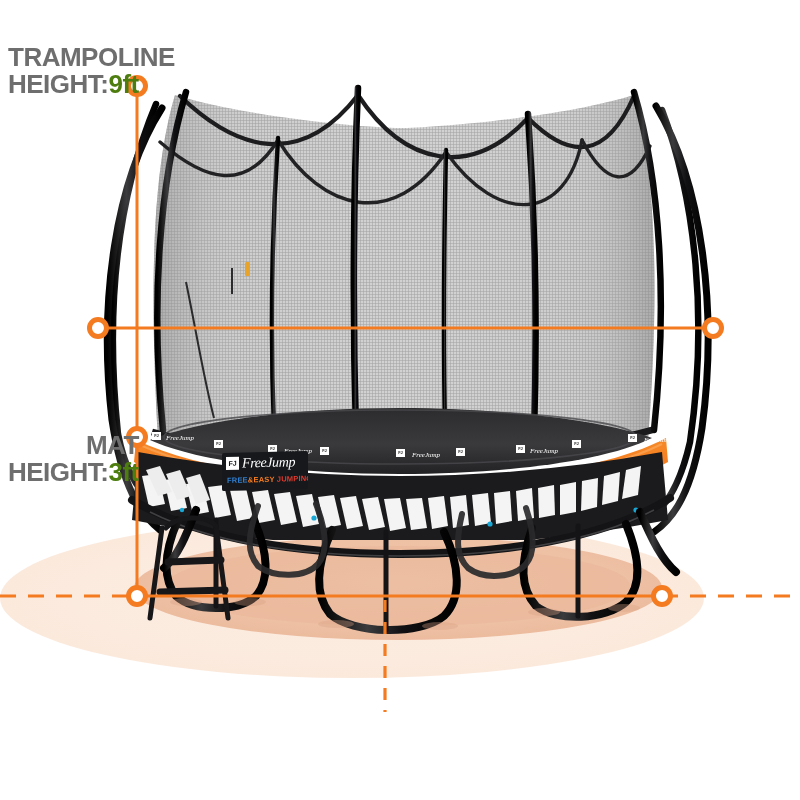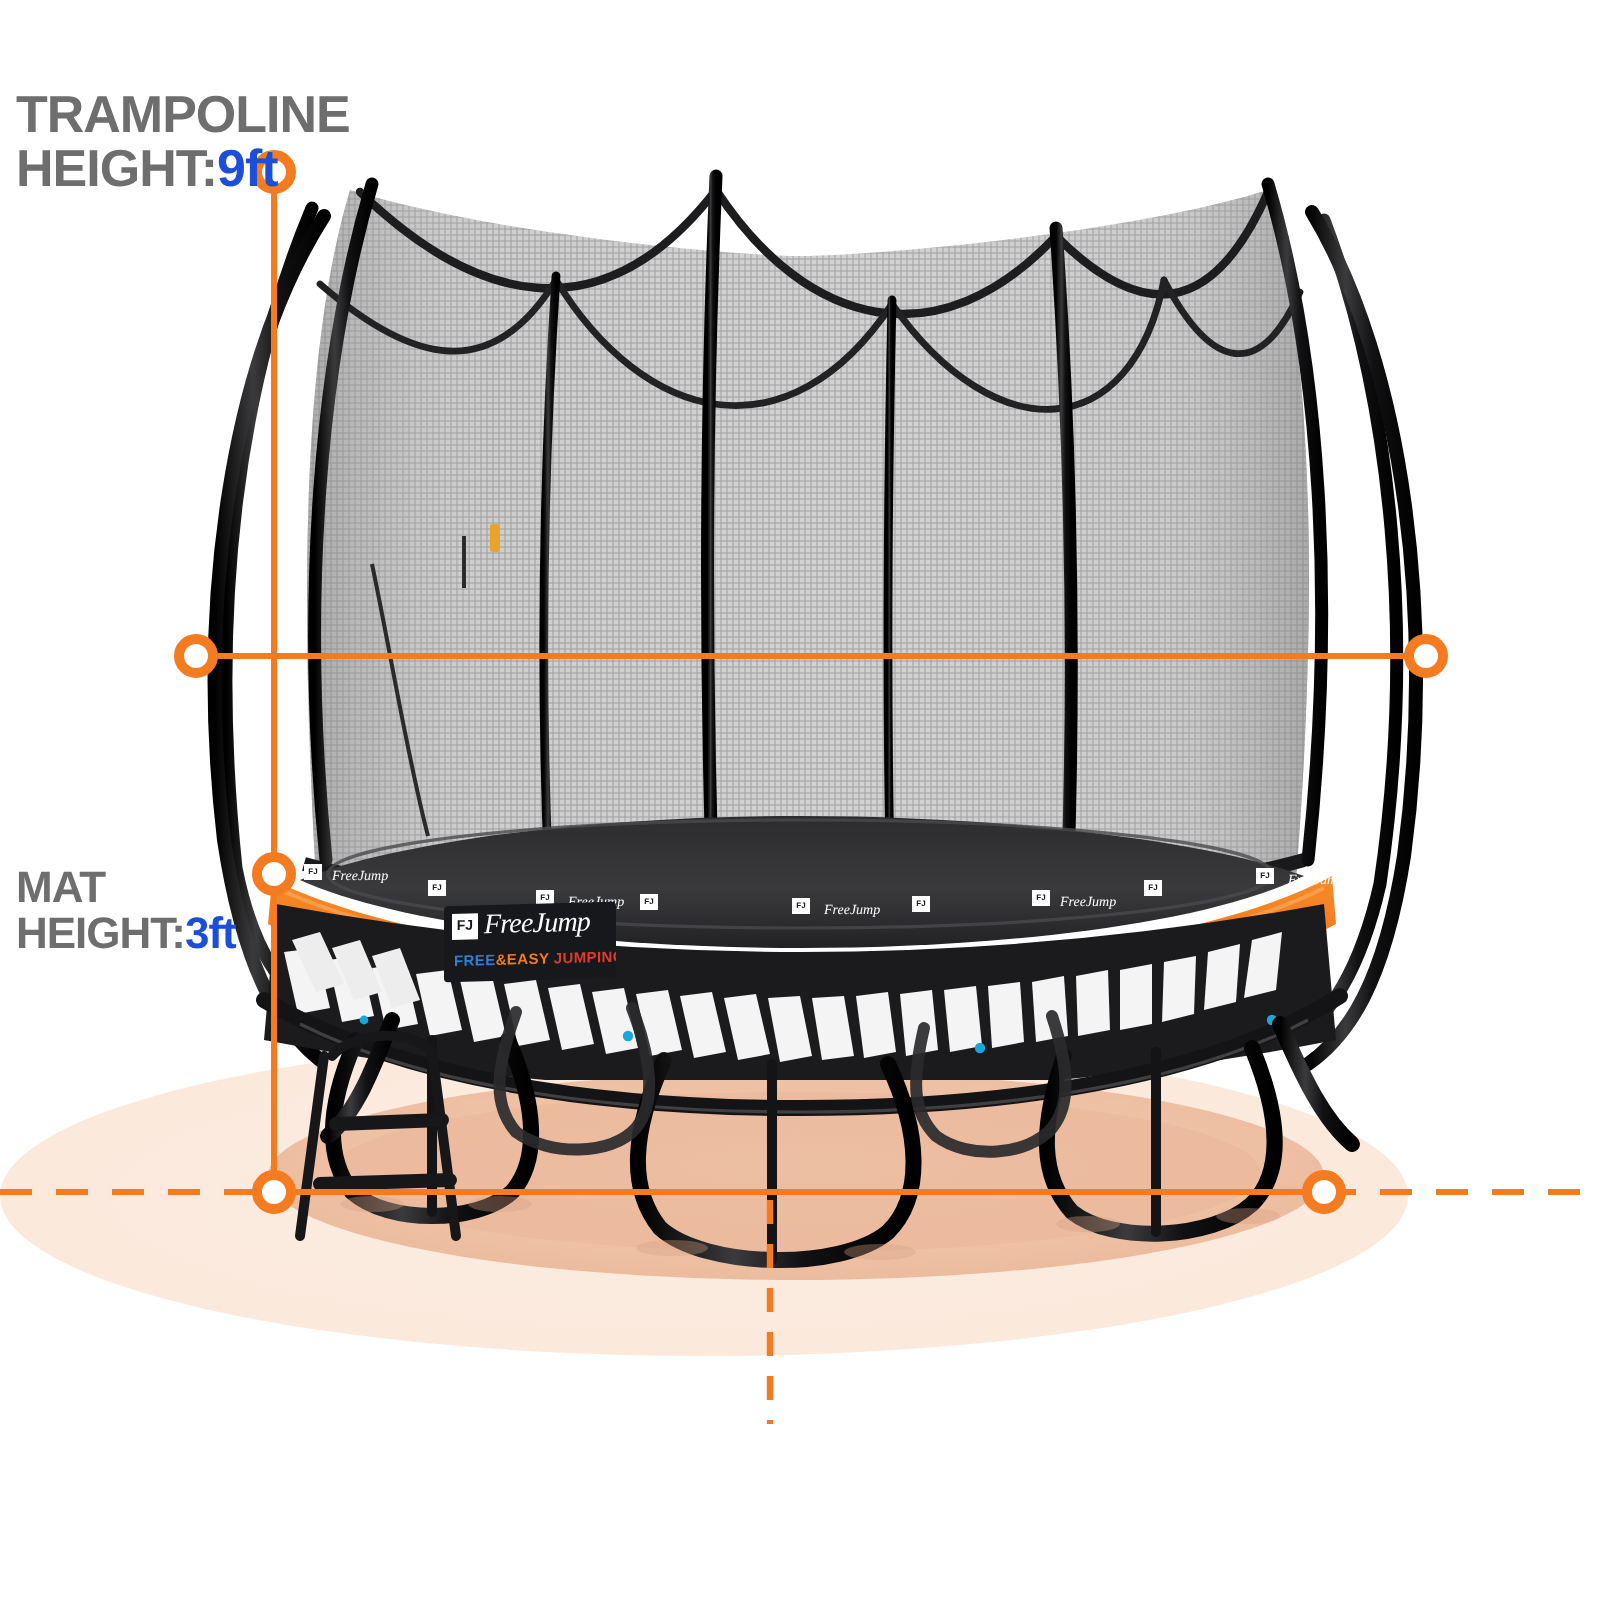--- a/index.html
+++ b/index.html
@@ -28,32 +28,33 @@
     position: absolute;
     font-family: "Liberation Sans", sans-serif;
     font-weight: bold;
     letter-spacing: -0.5px;
     line-height: 1.05;
     color: #6e6e6e;
     white-space: nowrap;
     -webkit-font-smoothing: antialiased;
   }
   .dim-label .val {
-    color: #1d4ed8;
+    color: #4d7c0f;
     margin-top: 40px;
   }
   #label-trampoline-height {
     left: 8px;
     top: 44px;
     font-size: 26px;
   }
   #label-mat-height {
     left: 8px;
     top: 432px;
-    font-size: 22px;
+    font-size: 26px;
+    text-align: right;
   }
   #label-diameter {
     left: 655px;
     top: 337px;
     font-size: 24px;
   }
   #label-diameter .ln2 {
     display: block;
     text-align: right;
     padding-right: 2px;

